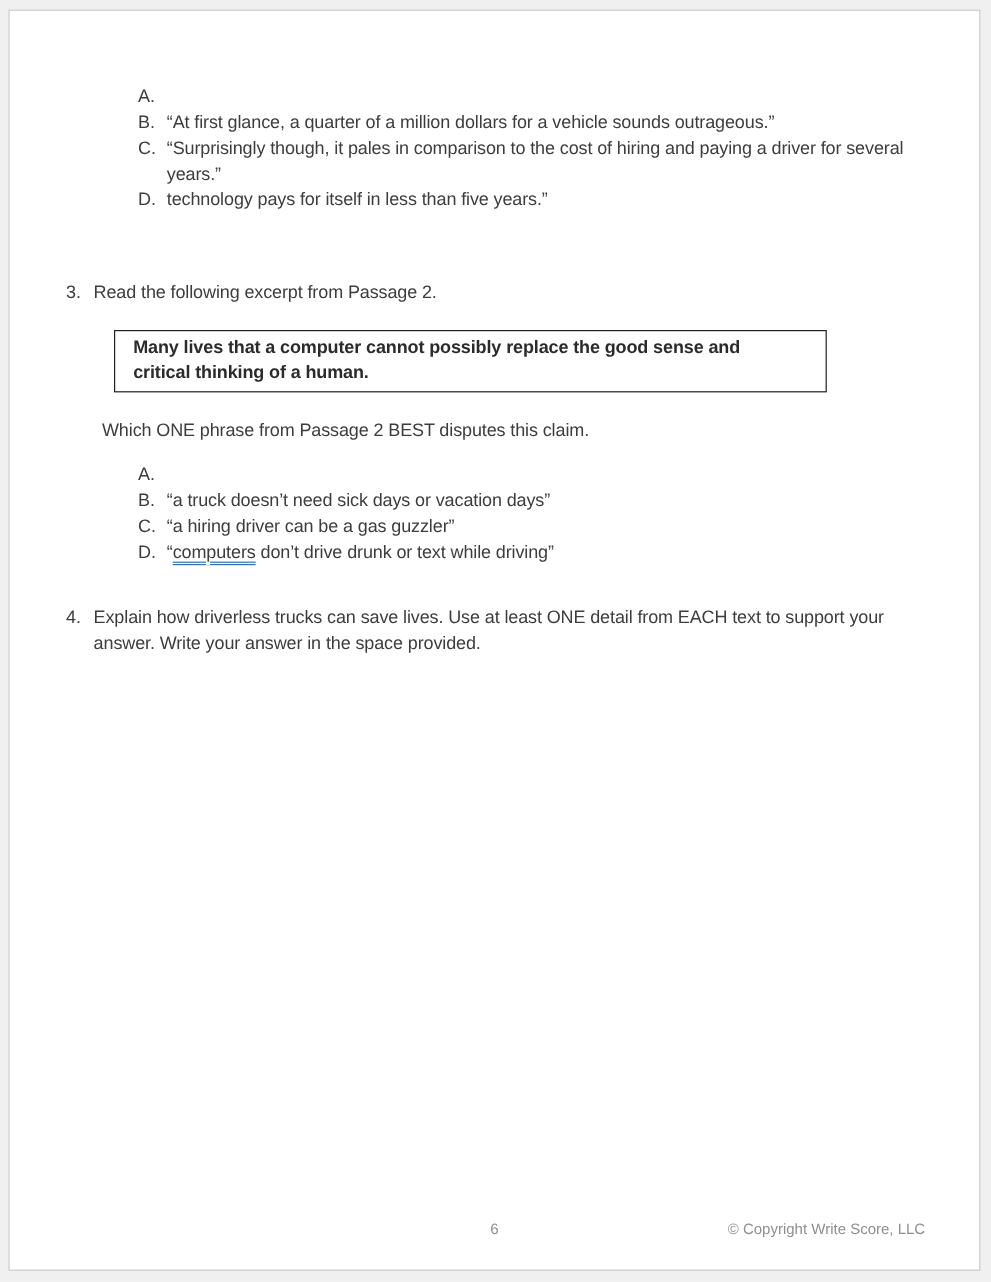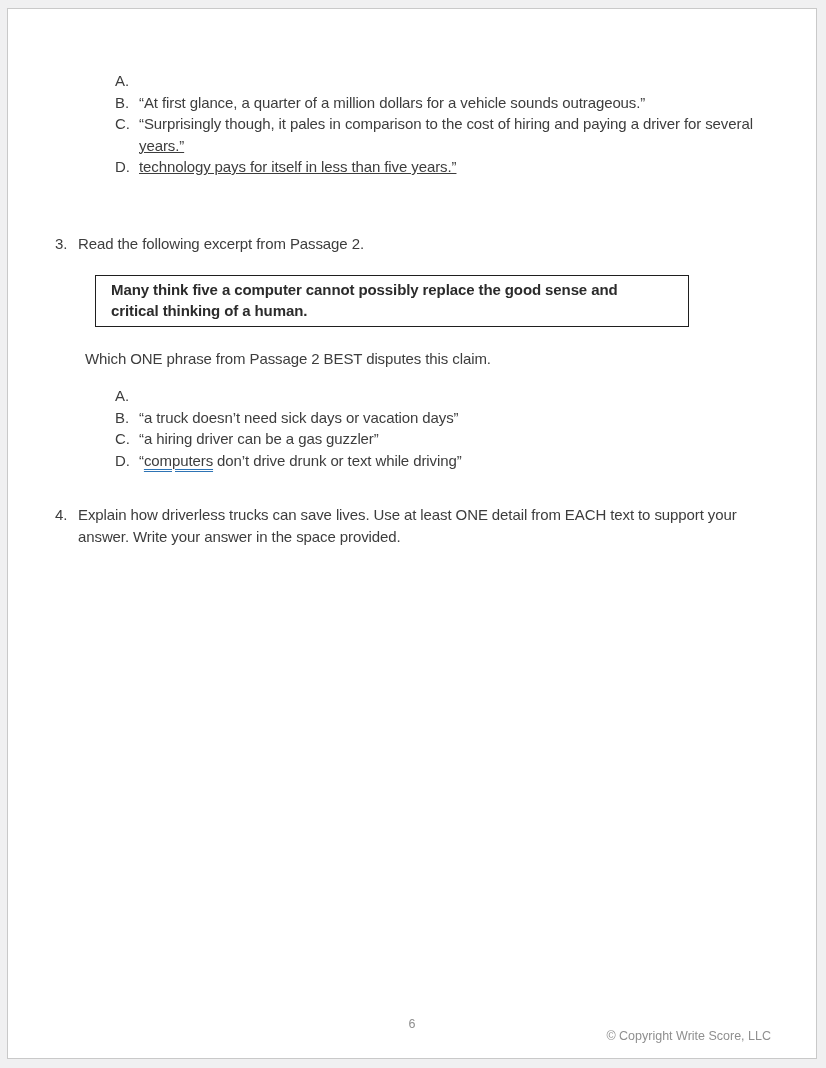--- a/index.html
+++ b/index.html
@@ -24,21 +24,21 @@
     line-height: 21.5px;
     color: #3d3d3d;
     letter-spacing: -0.1px;
   }
   .abs { position: absolute; }
 
   
   .choices .choice { display: flex; }
   .choice .letter { width: 24px; flex: none; }
   .choice .text .l1 { white-space: nowrap; }
-  .choice .text .l2 { display: block; white-space: nowrap; text-decoration: underline; }
+  .choice .text .l2 { display: block; white-space: nowrap; }
 
   
   .qrow { display: flex; }
   .qrow .qnum { width: 23px; flex: none; }
   .qrow .qtext .l1 { white-space: nowrap; }
   .qrow .qtext .l2 { display: block; white-space: nowrap; }
 
   
   .excerpt-box {
     box-sizing: border-box;
@@ -71,21 +71,20 @@
     line-height: 15px;
   }
   .page-num {
     left: 50%;
     transform: translateX(-50%);
     top: 1008px;
   }
   .copyright {
     right: 45px;
     top: 1008px;
-    margin-top: 12px;
   }
 </style>
 </head>
 <body>
 
 <div class="page">
 
   <div class="abs choices" style="left:107px; top:61px;">
     <div class="choice">
       <span class="letter">A.</span>
@@ -104,21 +103,21 @@
     </div>
   </div>
 
   <div class="abs" style="left:47px; top:224px;">
     <div class="qrow">
       <span class="qnum">3.</span>
       <span class="qtext"><span class="l1">Read the following excerpt from Passage 2.</span></span>
     </div>
 
     <div class="excerpt-box">
-      <span class="l1">Many think five a computer cannot possibly replace the good sense and</span><span class="l2">critical thinking of a human.</span>
+      <span class="l1">Many lives that a computer cannot possibly replace the good sense and</span><span class="l2">critical thinking of a human.</span>
     </div>
 
     <div class="stem">Which ONE phrase from Passage 2 BEST disputes this claim.</div>
 
     <div class="choices choices-q3">
       <div class="choice">
         <span class="letter">A.</span>
       </div>
       <div class="choice">
         <span class="letter">B.</span>

